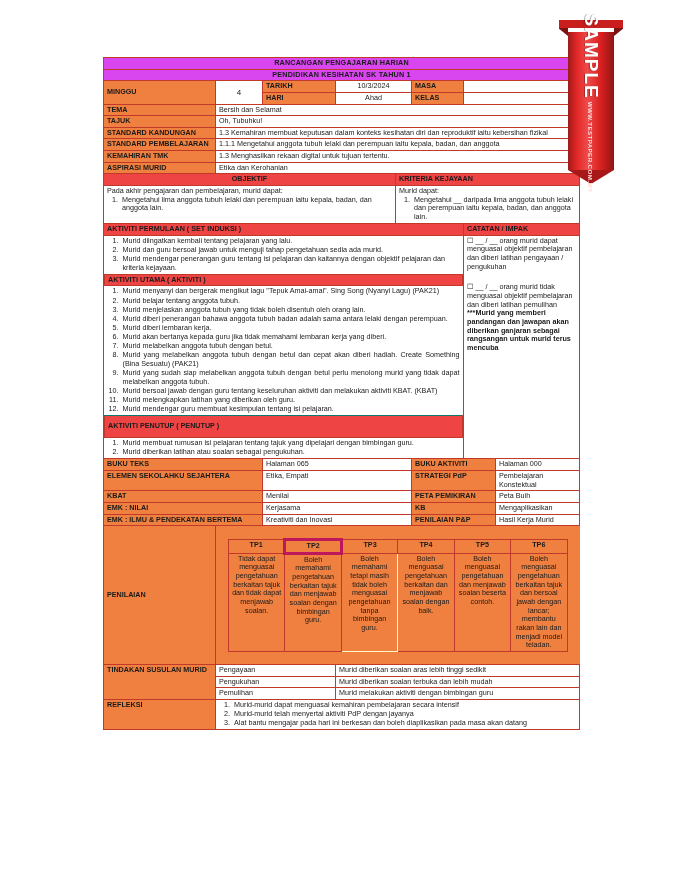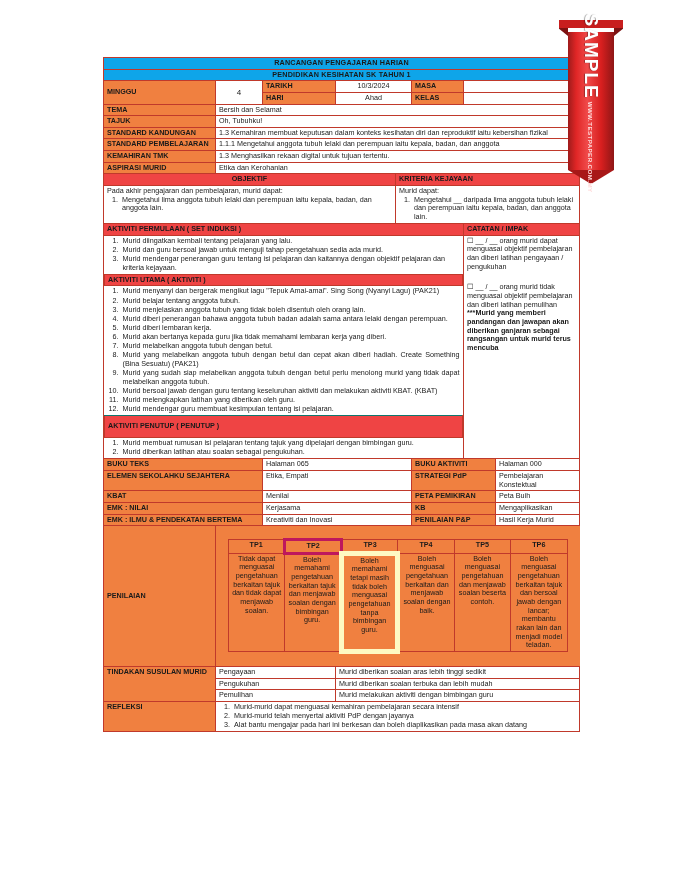--- a/index.html
+++ b/index.html
@@ -4,21 +4,21 @@
 <style>
   html,body{margin:0;padding:0;background:#ffffff;}
   body{width:681px;height:888px;font-family:"Liberation Sans",sans-serif;color:#1a1a1a;overflow:hidden;position:relative;}
   .page{position:absolute;left:0;top:0;width:681px;height:888px;}
   table.rph{position:absolute;left:103px;top:57px;width:476px;border-collapse:collapse;table-layout:fixed;}
   table.rph td{border:1px solid #c0392b;font-size:7.2px;line-height:1.2;padding:1px 3px;vertical-align:top;}
   .or{background:#f08040;}
   .wh{background:#ffffff;}
   .c{text-align:center;}
   .just{text-align:justify;}
-  .ttl{background:#0ea5e9;font-weight:bold;text-align:center;font-size:7.6px;letter-spacing:.2px;}
+  .ttl{background:#d946ef;font-weight:bold;text-align:center;font-size:7.6px;letter-spacing:.2px;}
   .lbl{background:#f08040;font-weight:bold;font-size:7.4px;}
   .secthead{background:#ef4444;font-weight:bold;font-size:7.4px;}
   ol.lst{margin:0;padding:0 0 0 13px;}
   ol.lst>li{margin:0 0 0.5px 0;padding-left:2px;}
   .note{font-size:7.2px;line-height:1.45;}
   .note .bold{font-weight:bold;}
   .tpcell{font-size:6.2px;line-height:1.25;text-align:center;padding:2px 2px;vertical-align:top;}
   .tphdr{font-size:6.6px;font-weight:bold;text-align:center;background:#f08040;}
   .sq{font-family:"DejaVu Sans",sans-serif;}
   .ribbon{position:absolute;left:568px;top:24px;width:46px;height:160px;}
@@ -229,21 +229,21 @@
             <td class="tphdr" style="border:1px solid #c0392b">TP1</td>
             <td class="tphdr" style="border:3px solid #be185d">TP2</td>
             <td class="tphdr" style="border:1px solid #c0392b">TP3</td>
             <td class="tphdr" style="border:1px solid #c0392b">TP4</td>
             <td class="tphdr" style="border:1px solid #c0392b">TP5</td>
             <td class="tphdr" style="border:1px solid #c0392b">TP6</td>
           </tr>
           <tr>
             <td class="tpcell or" style="border:1px solid #c0392b">Tidak dapat menguasai pengetahuan berkaitan tajuk dan tidak dapat menjawab soalan.</td>
             <td class="tpcell or" style="border:1px solid #c0392b">Boleh memahami pengetahuan berkaitan tajuk dan menjawab soalan dengan bimbingan guru.</td>
-            <td class="tpcell or" style="border:5px solid #fef9c3">Boleh memahami tetapi masih tidak boleh menguasai pengetahuan tanpa bimbingan guru.</td>
+            <td class="tpcell or" style="border:1px solid #fef9c3">Boleh memahami tetapi masih tidak boleh menguasai pengetahuan tanpa bimbingan guru.</td>
             <td class="tpcell or" style="border:1px solid #c0392b">Boleh menguasai pengetahuan berkaitan dan menjawab soalan dengan baik.</td>
             <td class="tpcell or" style="border:1px solid #c0392b">Boleh menguasai pengetahuan dan menjawab soalan beserta contoh.</td>
             <td class="tpcell or" style="border:1px solid #c0392b">Boleh menguasai pengetahuan berkaitan tajuk dan bersoal jawab dengan lancar; membantu rakan lain dan menjadi model teladan.</td>
           </tr>
         </tbody>
             </table>
       </td>
     </tr>
 
     <tr>

